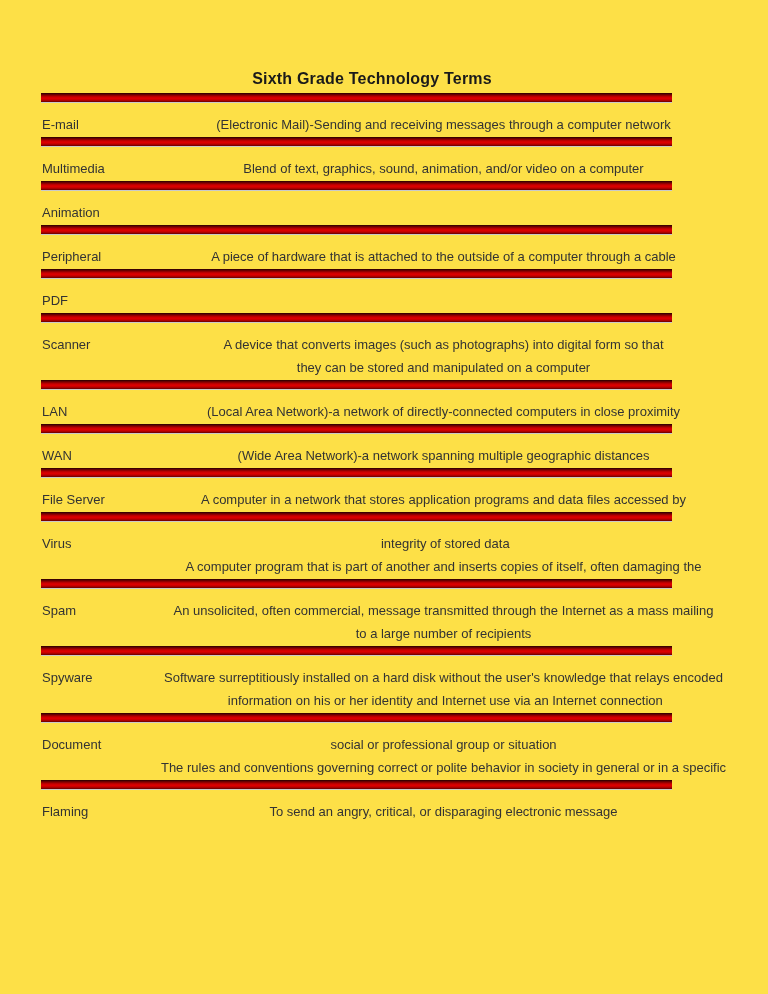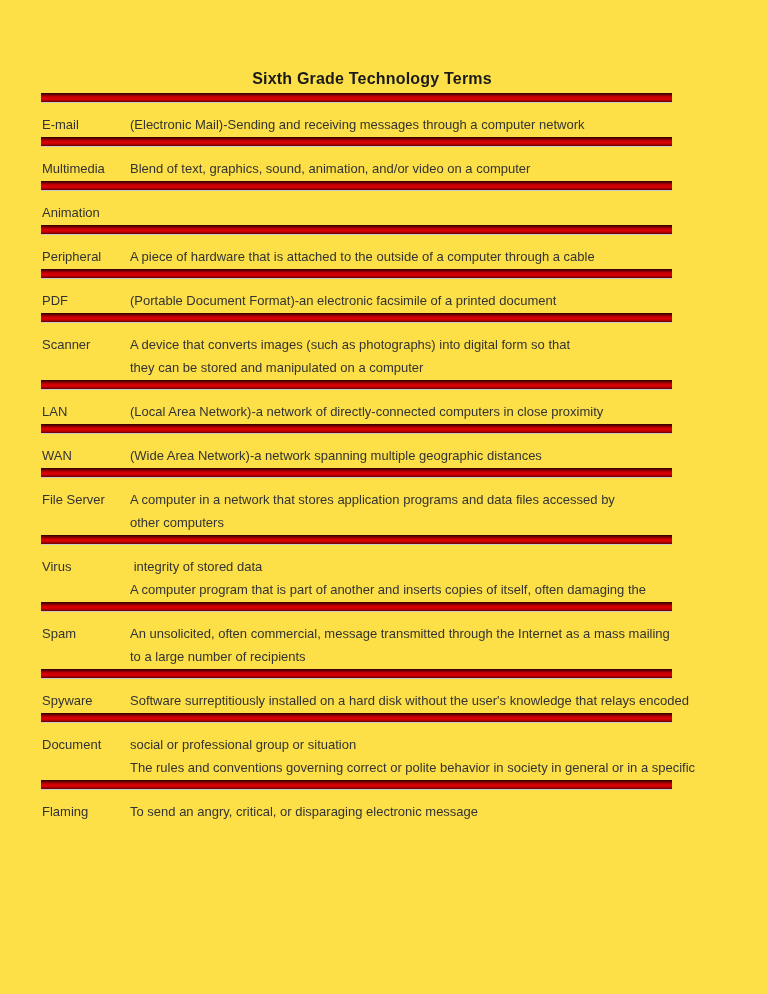--- a/index.html
+++ b/index.html
@@ -52,20 +52,21 @@
   }
   .term {
     flex: none;
     width: 88px;
   }
   .def {
     flex: 1;
   }
   .def .line {
     white-space: pre-wrap;
+    text-align: center;
   }
 </style>
 </head>
 <body>
 
 <div class="page">
   <h1 class="title">Sixth Grade Technology Terms</h1>
 
   <div class="rule"></div>
   <div class="row">
@@ -92,23 +93,20 @@
   <div class="row">
     <div class="term">Peripheral</div>
     <div class="def">
       <div class="line">A piece of hardware that is attached to the outside of a computer through a cable</div>
     </div>
   </div>
 
   <div class="rule"></div>
   <div class="row">
     <div class="term">PDF</div>
-    <div class="def">
-      <div class="line">(Portable Document Format)-an electronic facsimile of a printed document</div>
-    </div>
   </div>
 
   <div class="rule"></div>
   <div class="row">
     <div class="term">Scanner</div>
     <div class="def">
       <div class="line">A device that converts images (such as photographs) into digital form so that</div>
       <div class="line">they can be stored and manipulated on a computer</div>
     </div>
   </div>
@@ -127,21 +125,20 @@
     <div class="def">
       <div class="line">(Wide Area Network)-a network spanning multiple geographic distances</div>
     </div>
   </div>
 
   <div class="rule"></div>
   <div class="row">
     <div class="term">File Server</div>
     <div class="def">
       <div class="line">A computer in a network that stores application programs and data files accessed by</div>
-      <div class="line">other computers</div>
     </div>
   </div>
 
   <div class="rule"></div>
   <div class="row">
     <div class="term">Virus</div>
     <div class="def">
       <div class="line"> integrity of stored data</div>
       <div class="line">A computer program that is part of another and inserts copies of itself, often damaging the</div>
     </div>
@@ -154,20 +151,21 @@
       <div class="line">An unsolicited, often commercial, message transmitted through the Internet as a mass mailing</div>
       <div class="line">to a large number of recipients</div>
     </div>
   </div>
 
   <div class="rule"></div>
   <div class="row">
     <div class="term">Spyware</div>
     <div class="def">
       <div class="line">Software surreptitiously installed on a hard disk without the user's knowledge that relays encoded</div>
+      <div class="line"> information on his or her identity and Internet use via an Internet connection</div>
     </div>
   </div>
 
   <div class="rule"></div>
   <div class="row">
     <div class="term">Document</div>
     <div class="def">
       <div class="line">social or professional group or situation</div>
       <div class="line">The rules and conventions governing correct or polite behavior in society in general or in a specific</div>
     </div>

